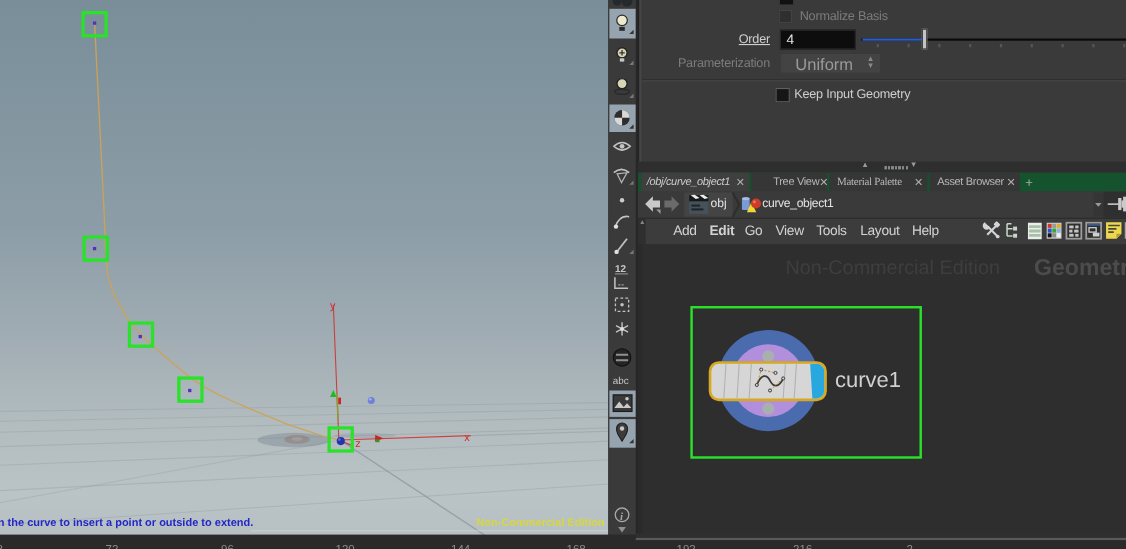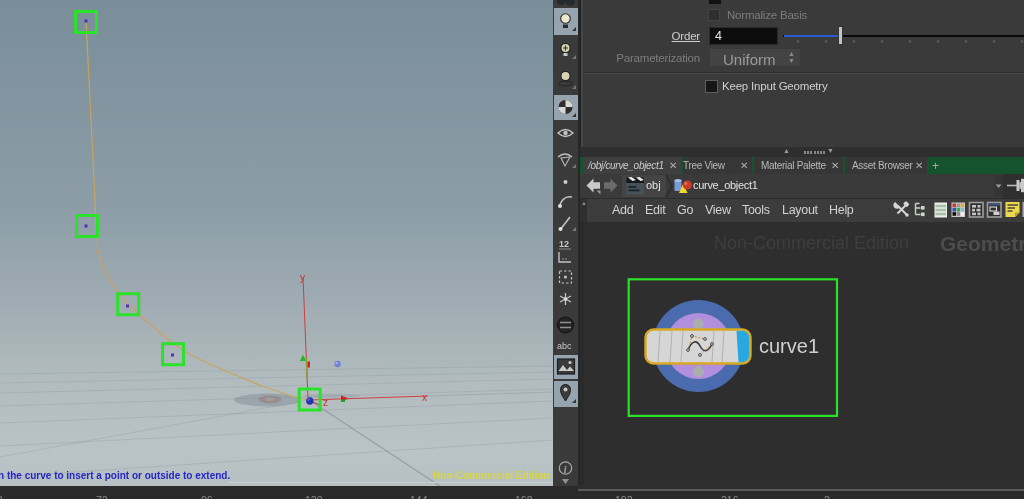--- a/index.html
+++ b/index.html
@@ -243,25 +243,25 @@
       <span style="position:absolute;left:224px;top:3.5px;width:22px;height:3px;background:repeating-linear-gradient(to right,#888 0 2px,transparent 2px 3.2px)"></span>
       <span style="position:absolute;left:247px;top:0px;font-size:7px;color:#9a9a9a;">▼</span>
     </div>
 
     <div id="tabs" class="abs">
       <div class="tab active" style="left:3px;width:98px;">
           <span style="margin-left:5px;">/obj/curve_object1</span>
           <span class="x" style="margin-left:auto;margin-right:4px;">✕</span>
         </div>
       <div class="tab" style="left:103px;width:69px;">
-          <span style="margin-left:0;">Tree View</span>
+          <span style="margin-left:20px;">Tree View</span>
           <span class="x" style="margin-left:auto;margin-right:4px;">✕</span>
         </div>
       <div class="tab" style="left:174px;width:89px;">
-          <span style="margin-left:7px;">Material Palette</span>
+          <span style="margin-left:7px;font-family:Liberation Serif, serif;">Material Palette</span>
           <span class="x" style="margin-left:auto;margin-right:4px;">✕</span>
         </div>
       <div class="tab" style="left:265px;width:82px;">
           <span style="margin-left:7px;">Asset Browser</span>
           <span class="x" style="margin-left:auto;margin-right:4px;">✕</span>
         </div>
       <div class="abs" style="left:352px;top:2px;font-size:12px;color:#aaa;">+</div>
     </div>
 
     <div id="pathbar" class="abs">
@@ -299,21 +299,21 @@
       </svg>
       <span class="abs" style="left:66px;top:5px;font-size:11px;color:#e4e4e4;">obj</span>
       <span class="abs" style="left:113px;top:5px;font-size:11px;letter-spacing:-0.3px;color:#e4e4e4;">curve_object1</span>
     </div>
 
     <div id="menubar" class="abs">
       <div class="abs" style="left:0;top:0;width:7px;height:24px;background:#2f2f2f;">
           <span style="position:absolute;left:1px;top:1px;font-size:6px;color:#888;">▲</span>
         </div>
       <div class="menu" style="left:32px;">Add</div>
-      <div class="menu" style="left:65px;">Edit</div>
+      <div class="menu" style="left:65px;font-weight:bold;">Edit</div>
       <div class="menu" style="left:97px;">Go</div>
       <div class="menu" style="left:125px;">View</div>
       <div class="menu" style="left:162px;">Tools</div>
       <div class="menu" style="left:202px;">Layout</div>
       <div class="menu" style="left:249px;">Help</div>
       <svg width="140" height="24" style="position:absolute;left:304px;top:0">
 
         <g stroke="#d4d4d4" stroke-width="1.9">
           <line x1="14" y1="7" x2="22.5" y2="15.5"></line>
           <line x1="21.5" y1="6.5" x2="13.5" y2="14.5"></line>

